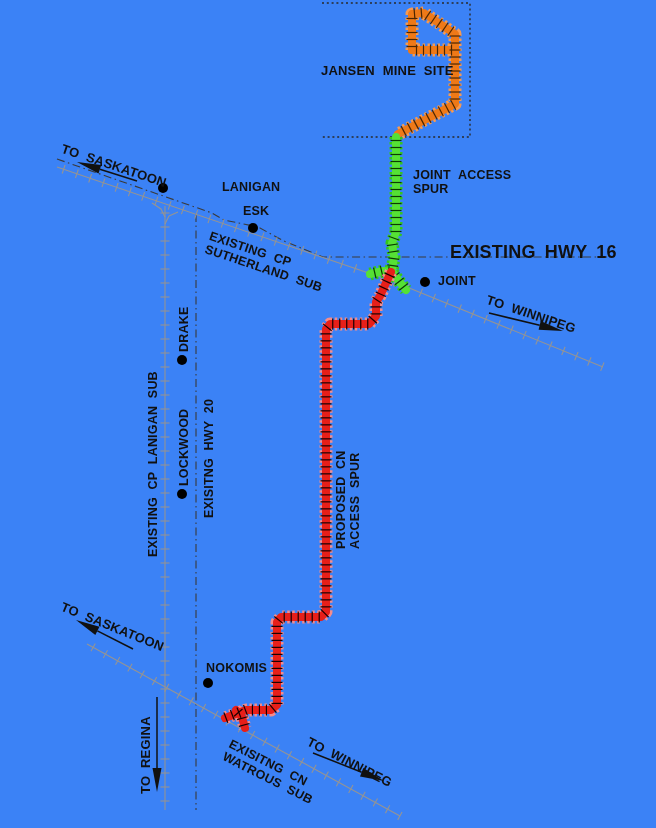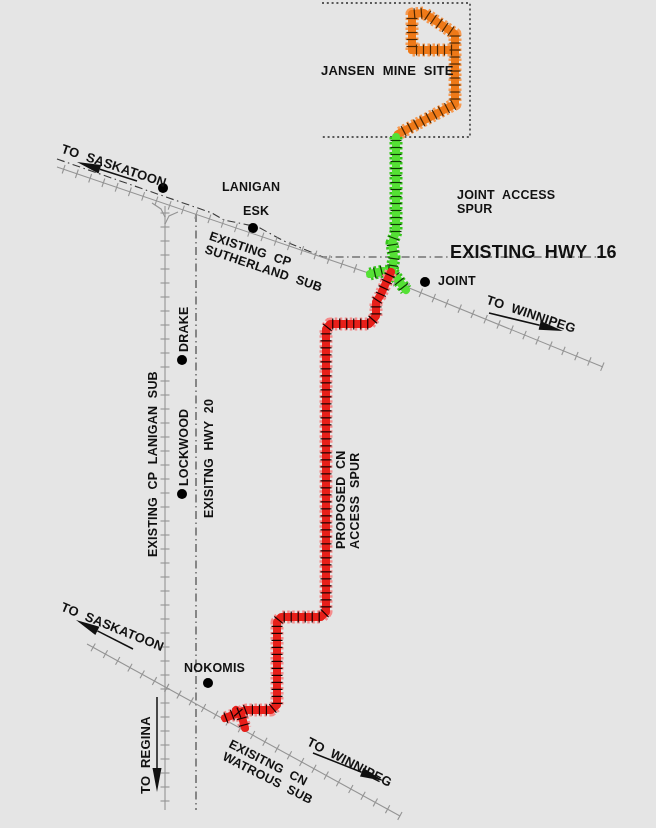--- a/index.html
+++ b/index.html
@@ -1,19 +1,19 @@
 <!DOCTYPE html>
 <html><head>
 <meta charset="utf-8">
 <style>
   html,body{margin:0;padding:0;background:#ffffff;}
   .stage{
     position:relative;
     width:656px;height:828px;
-    background:#e5e5e5;
+    background:#3b82f6;
     overflow:hidden;
     font-family:"Liberation Sans", sans-serif;
   }
   #map-svg{position:absolute;left:0;top:0;}
   .map-label{
     position:absolute;
     font-weight:bold;
     color:#111111;
     white-space:pre;
     line-height:1.14;
@@ -320,36 +320,36 @@
       <path d="M157 792 L152.5 768 L161.5 768 Z" fill="#111" stroke="none"></path>
       <circle cx="163" cy="188" r="5" fill="#000000"></circle>
       <circle cx="253" cy="228" r="5" fill="#000000"></circle>
       <circle cx="425" cy="282" r="5" fill="#000000"></circle>
       <circle cx="182" cy="360" r="5" fill="#000000"></circle>
       <circle cx="182" cy="494" r="5" fill="#000000"></circle>
       <circle cx="208" cy="683" r="5" fill="#000000"></circle>
     </svg>
   <div id="labels">
       <div class="map-label" style="left: 321px; top: 64px; font-size: 13px;">JANSEN MINE SITE</div>
-      <div class="map-label" style="left: 413px; top: 188px; font-size: 12.5px; margin-left: 44px;">JOINT ACCESS
+      <div class="map-label" style="left: 413px; top: 168px; font-size: 12.5px;">JOINT ACCESS
 SPUR</div>
       <div class="map-label" style="left: 450px; top: 242px; font-size: 18px;">EXISTING HWY 16</div>
       <div class="map-label" style="left: 64px; top: 142px; font-size: 13px; transform: rotate(18.5deg);">TO SASKATOON</div>
       <div class="map-label" style="left: 174px; top: 180px; font-size: 12.5px; padding-left: 48px;">LANIGAN</div>
       <div class="map-label" style="left: 243px; top: 204px; font-size: 12.5px;">ESK</div>
       <div class="map-label" style="left: 212px; top: 229px; font-size: 12.5px; transform: rotate(18.5deg);">EXISTING CP
 SUTHERLAND SUB</div>
       <div class="map-label" style="left: 438px; top: 274px; font-size: 12.5px;">JOINT</div>
       <div class="map-label" style="left: 489px; top: 293px; font-size: 13px; transform: rotate(18.5deg);">TO WINNIPEG</div>
       <div class="map-label" style="left: 146px; top: 557px; font-size: 12.5px; transform: rotate(-90deg);">EXISTING CP LANIGAN SUB</div>
       <div class="map-label" style="left: 202px; top: 518px; font-size: 12.5px; transform: rotate(-90deg);">EXISITNG HWY 20</div>
       <div class="map-label" style="left: 177px; top: 352px; font-size: 12.5px; transform: rotate(-90deg);">DRAKE</div>
       <div class="map-label" style="left: 177px; top: 486px; font-size: 12.5px; transform: rotate(-90deg);">LOCKWOOD</div>
       <div class="map-label" style="left: 334px; top: 549px; font-size: 12.5px; transform: rotate(-90deg);">PROPOSED CN
 ACCESS SPUR</div>
       <div class="map-label" style="left: 64px; top: 600px; font-size: 13px; transform: rotate(22deg);">TO SASKATOON</div>
-      <div class="map-label" style="left: 184px; top: 661px; font-size: 12.5px;">NOKOMIS</div>
+      <div class="map-label" style="left: 206px; top: 661px; font-size: 12.5px;">NOKOMIS</div>
       <div class="map-label" style="left: 233px; top: 737px; font-size: 12.5px; transform: rotate(27deg);">EXISITNG CN
 WATROUS SUB</div>
       <div class="map-label" style="left: 311px; top: 735px; font-size: 13px; transform: rotate(27deg);">TO WINNIPEG</div>
       <div class="map-label" style="left: 139px; top: 794px; font-size: 13px; transform: rotate(-90deg);">TO REGINA</div>
     </div>
 </div>
 
 </body></html>

